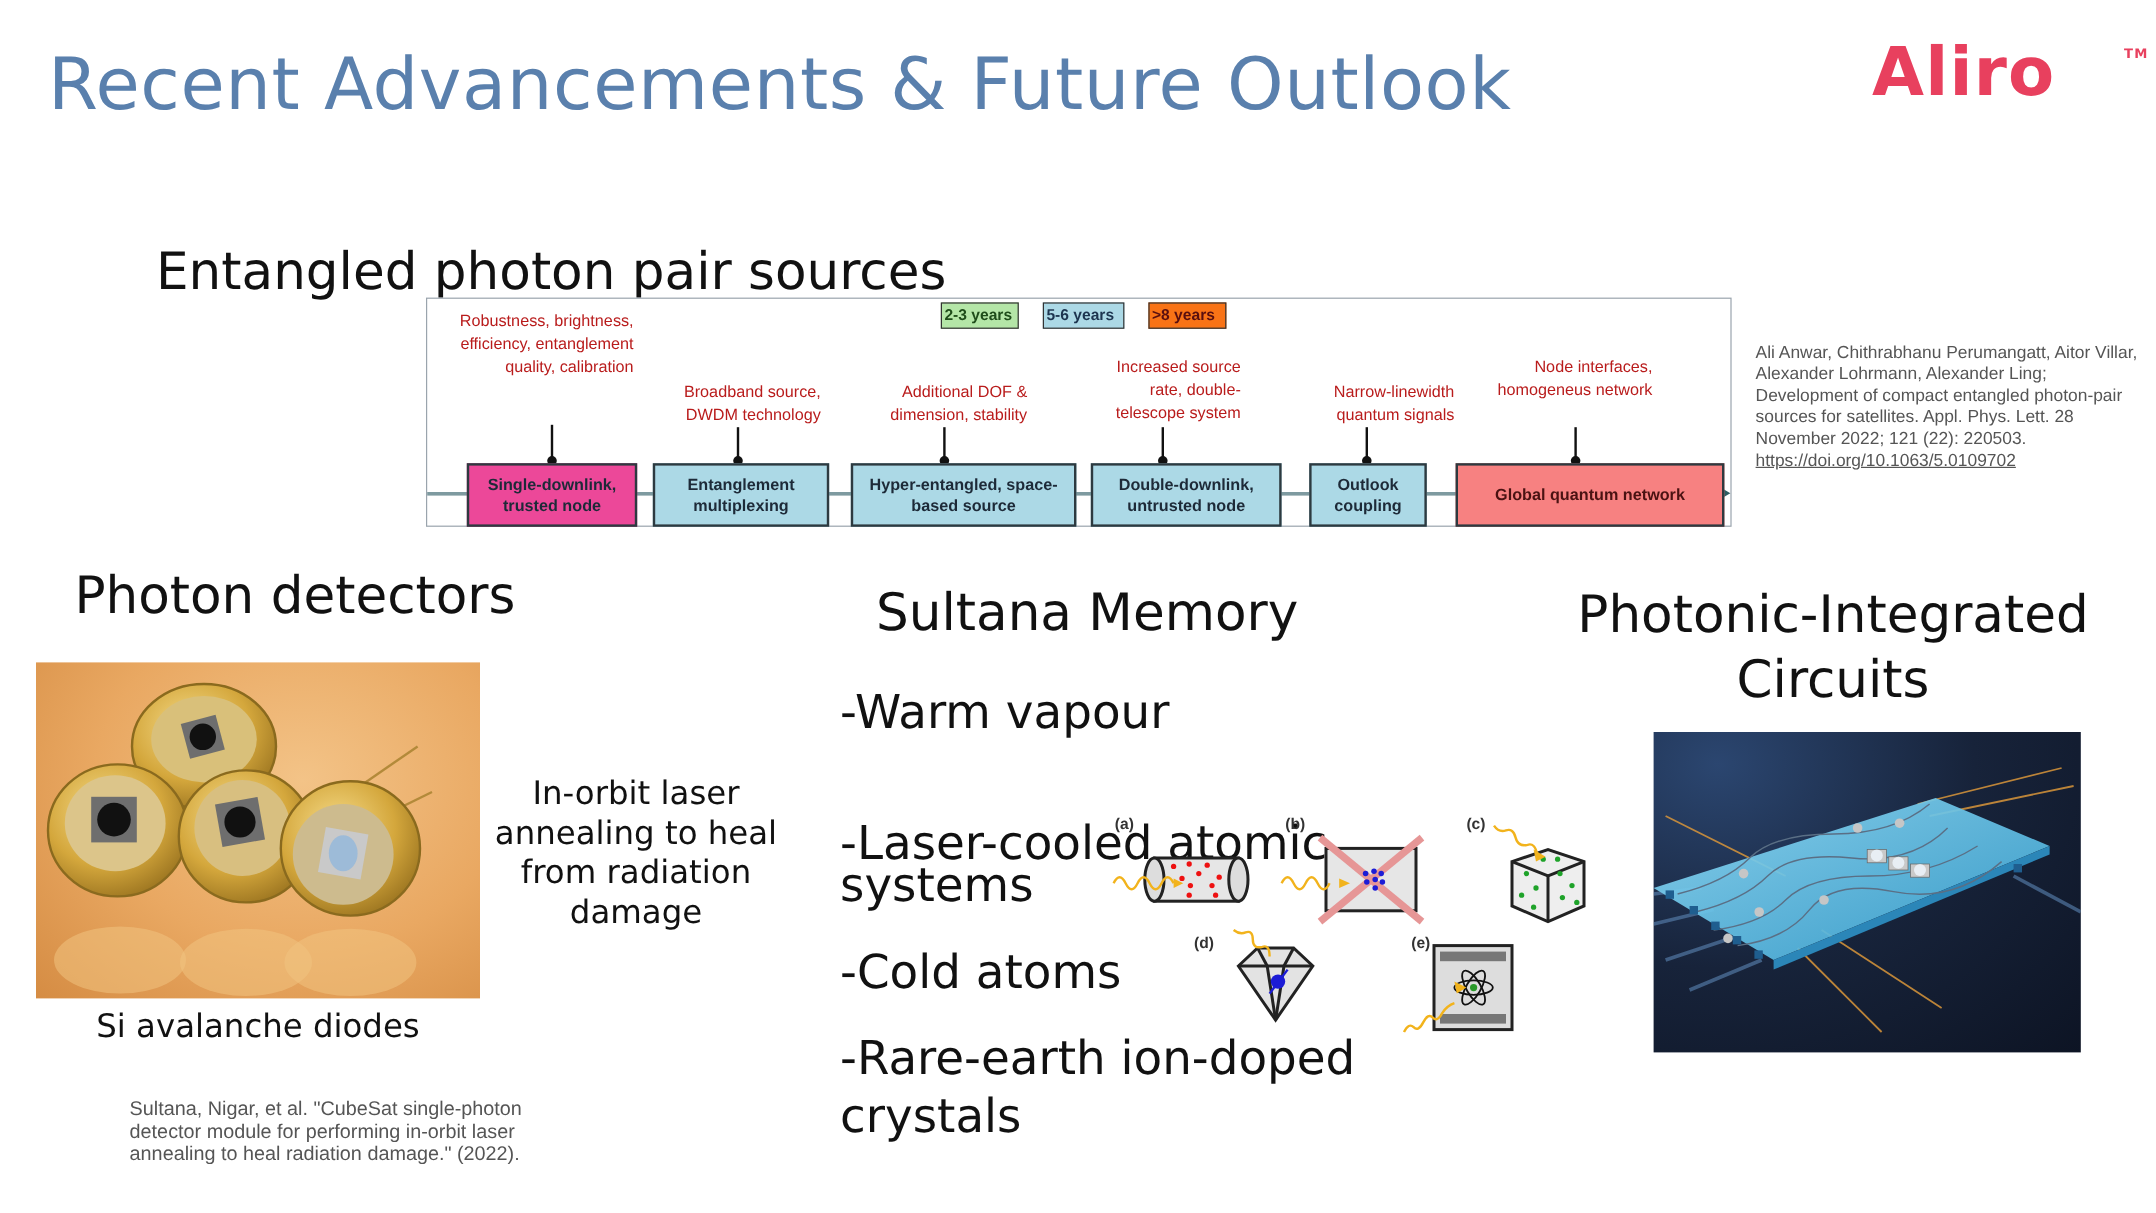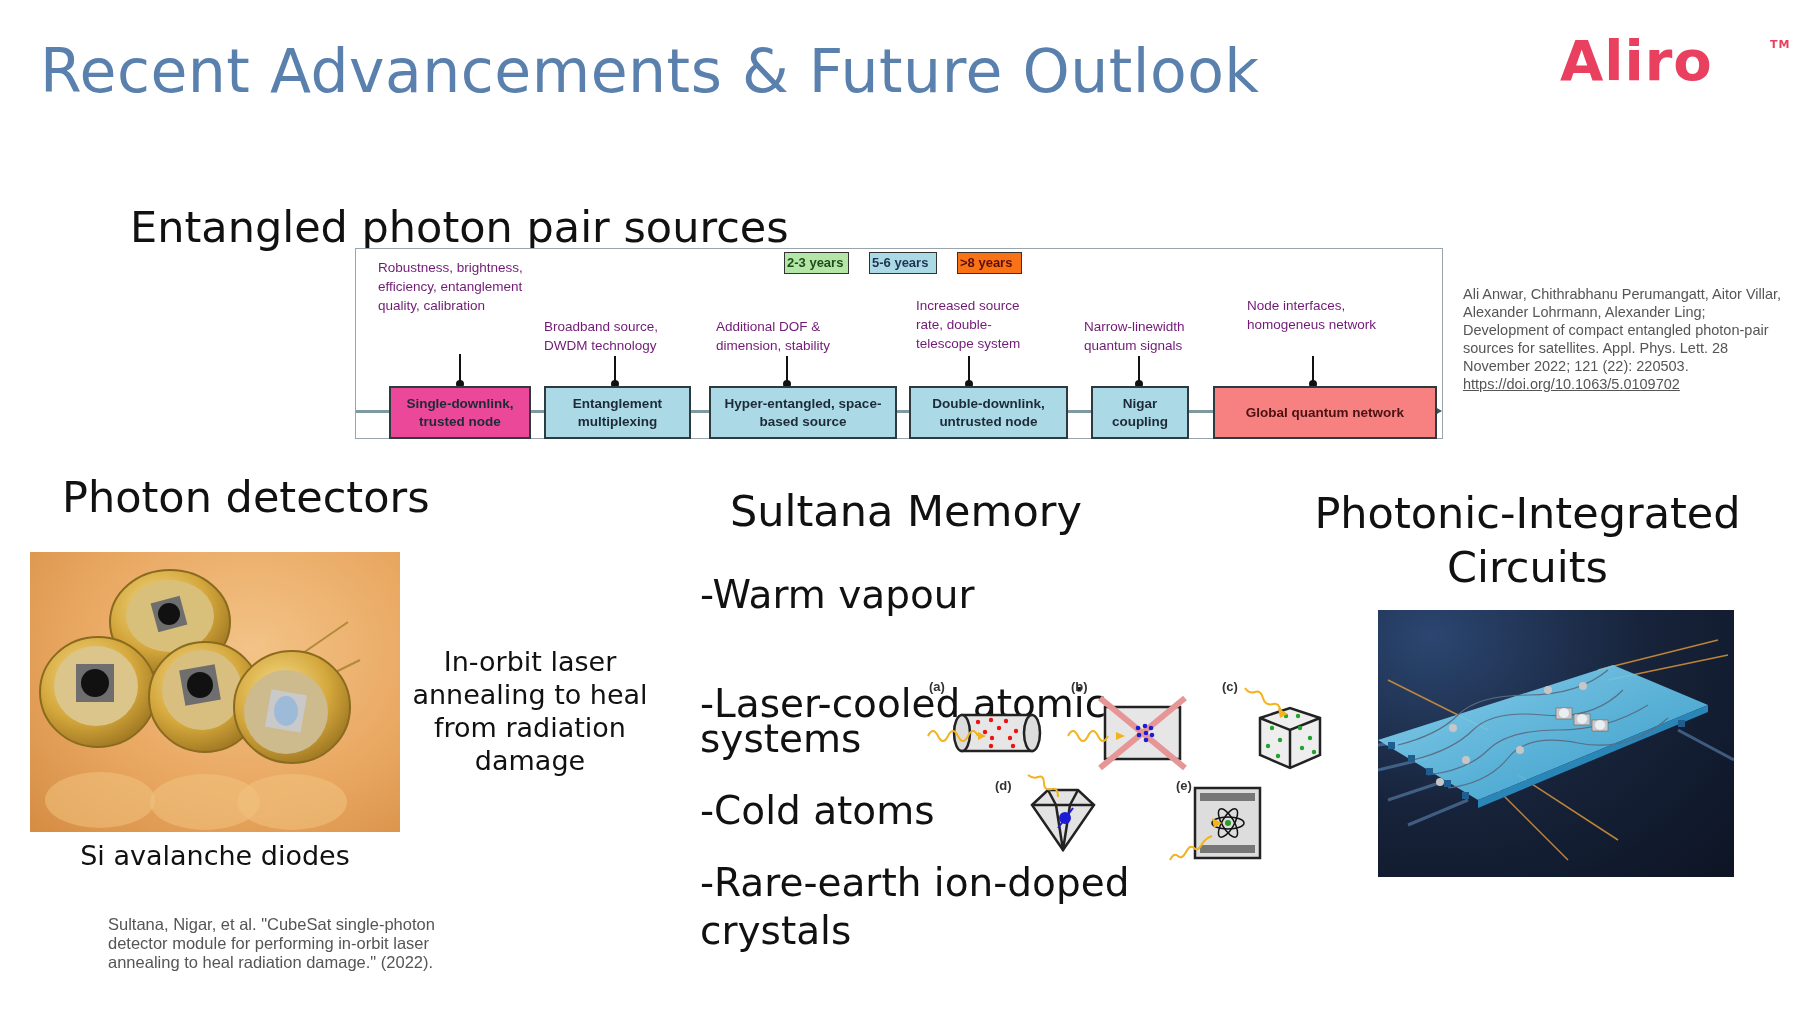--- a/index.html
+++ b/index.html
@@ -24,21 +24,21 @@
   .legend-chip { position: absolute; top: 3px; height: 22px; font-size: 13px; font-weight: bold;
                  border: 1px solid #333; box-sizing: border-box; padding: 0 2px; line-height: 20px;
                  font-family: "Liberation Sans", sans-serif; }
   .stage { position: absolute; top: 137px; height: 53px; border: 2px solid #2d3a40; box-sizing: border-box;
            display: flex; align-items: center; justify-content: center; text-align: center;
            font-size: 13.5px; font-weight: bold; line-height: 18px; color: #1d2a38;
            font-family: "Liberation Sans", sans-serif; }
   .stage.green { background: #ec4899; }
   .stage.blue { background: #acd9e6; }
   .stage.red { background: #f78181; color: #4a1212; }
-  .note { position: absolute; text-align: left; font-size: 13.5px; line-height: 19px; color: #701a75;
+  .note { position: absolute; text-align: right; font-size: 13.5px; line-height: 19px; color: #b91c1c;
           font-family: "Liberation Sans", sans-serif; }
   .stem { position: absolute; width: 2px; background: #111; }
   .dot { position: absolute; width: 8px; height: 8px; border-radius: 50%; background: #111; }
 
   .cite { color: #555; font-family: "Liberation Sans", sans-serif; }
   .cite1 { left: 1463px; top: 285px; width: 330px; font-size: 14.5px; line-height: 18px; }
   .cite1 a { color: #555; text-decoration: underline; }
   .cite2 { left: 108px; top: 915px; width: 380px; font-size: 16.5px; line-height: 19px; }
 
   .sub2 { left: 62px; top: 472px; }
@@ -92,21 +92,21 @@
   <div class="dot" style="left:609px;top:131px;"></div>
   <div class="stem" style="left:782px;top:107px;height:28px;"></div>
   <div class="dot" style="left:779px;top:131px;"></div>
   <div class="stem" style="left:956px;top:107px;height:28px;"></div>
   <div class="dot" style="left:953px;top:131px;"></div>
 
   <div class="stage green" style="left:33px;width:142px;">Single-downlink, trusted node</div>
   <div class="stage blue" style="left:188px;width:147px;">Entanglement multiplexing</div>
   <div class="stage blue" style="left:353px;width:188px;">Hyper-entangled, space-based source</div>
   <div class="stage blue" style="left:553px;width:159px;">Double-downlink, untrusted node</div>
-  <div class="stage blue" style="left:735px;width:98px;">Nigar coupling</div>
+  <div class="stage blue" style="left:735px;width:98px;">Outlook coupling</div>
   <div class="stage red" style="left:857px;width:224px;">Global quantum network</div>
 </div>
 
 <div class="abs cite cite1">
   <span>Ali Anwar, Chithrabhanu Perumangatt, Aitor Villar, Alexander Lohrmann, Alexander Ling; Development of compact entangled photon-pair sources for satellites. Appl. Phys. Lett. 28 November 2022; 121 (22): 220503.</span>
   <br>
   <a>https://doi.org/10.1063/5.0109702</a>
 </div>
 
 <div class="abs h2 sub2">Photon detectors</div>

